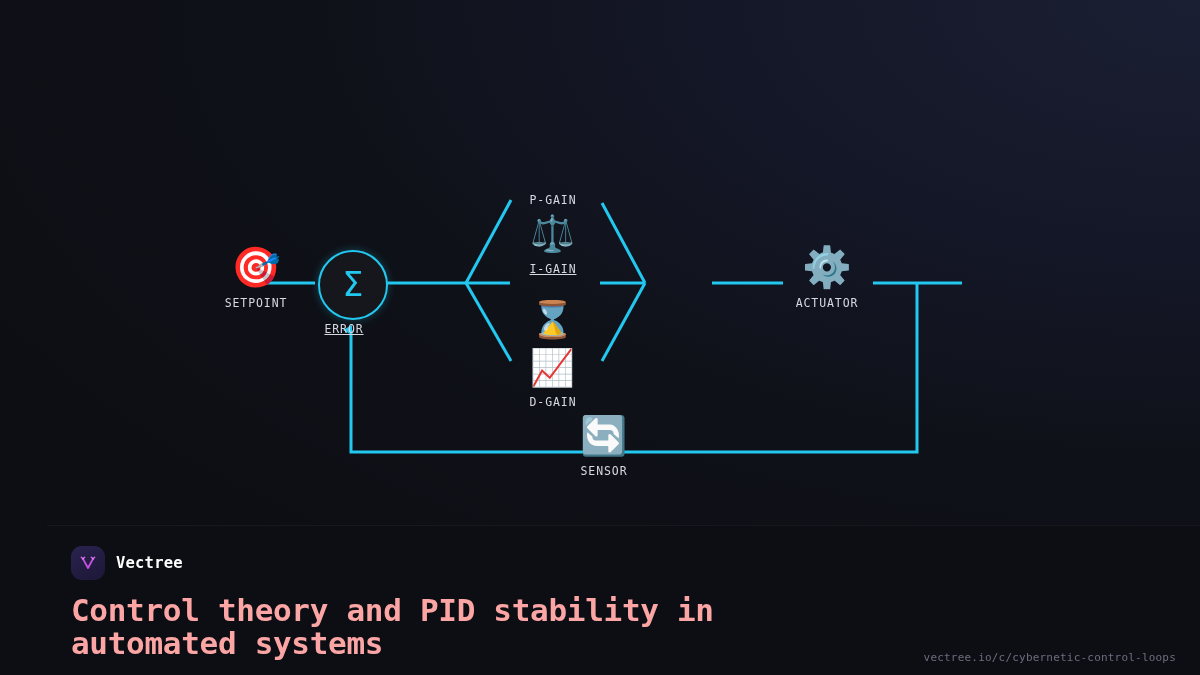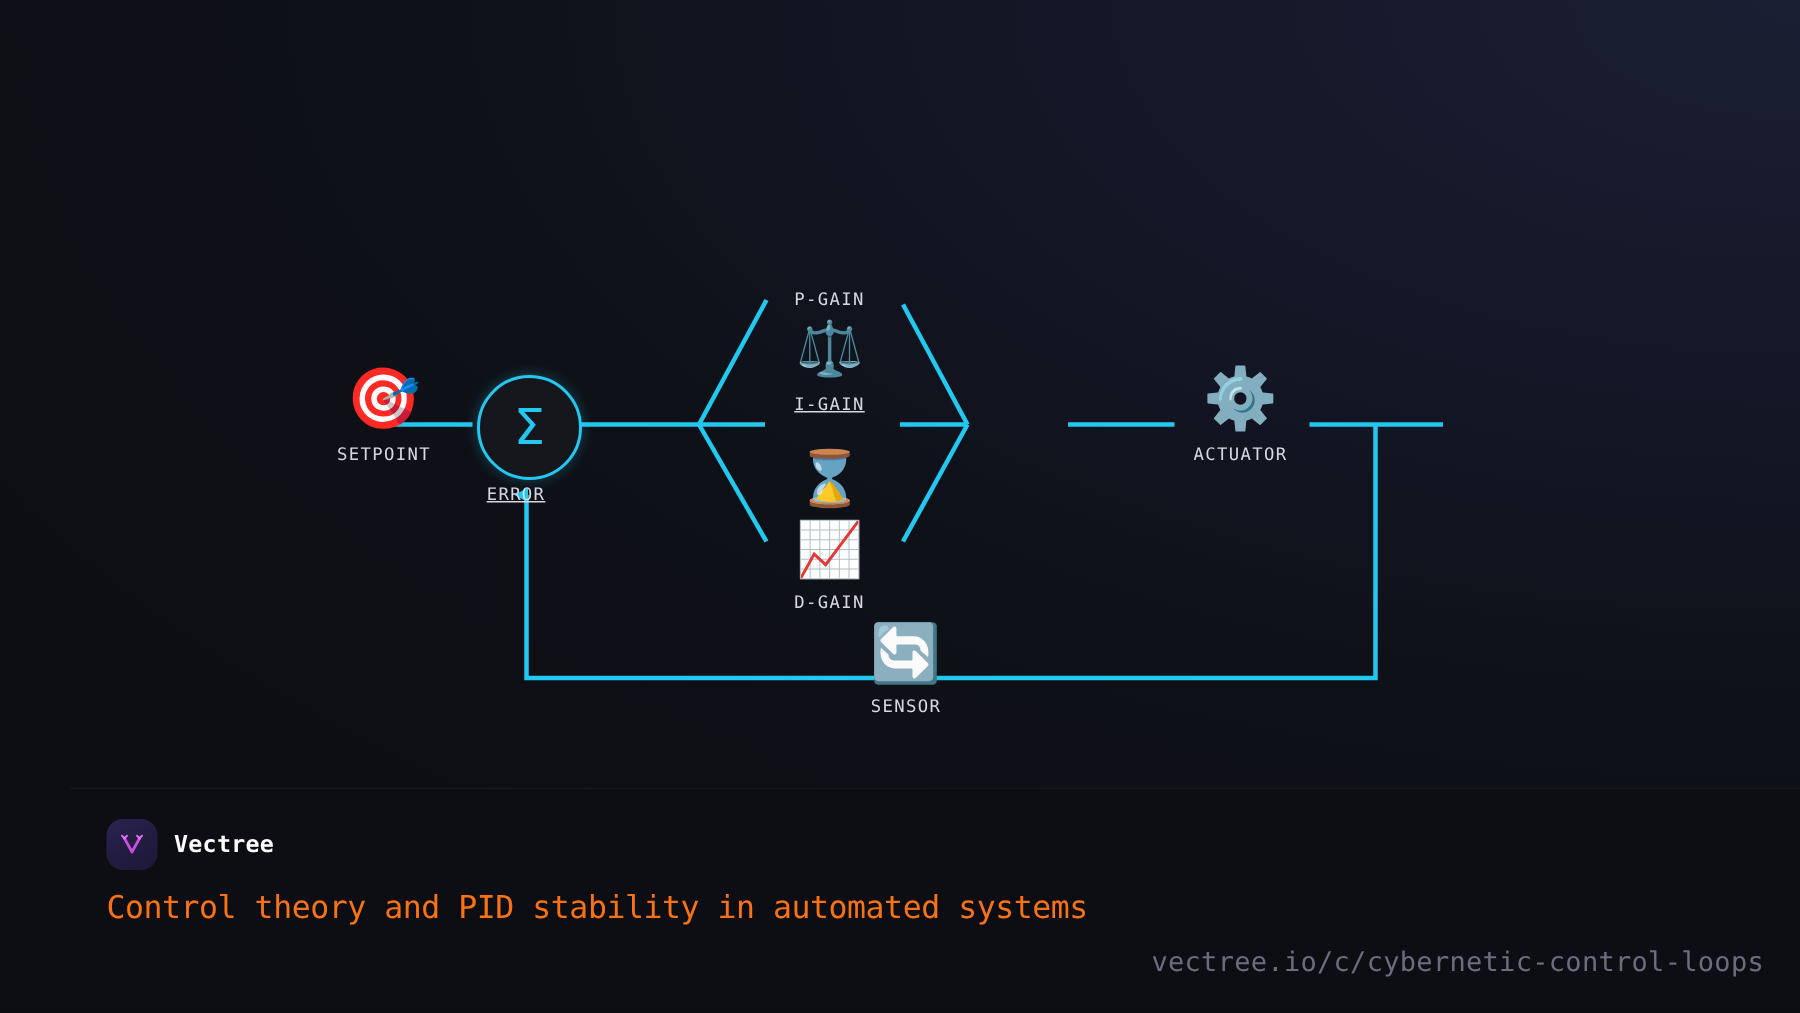--- a/index.html
+++ b/index.html
@@ -131,32 +131,32 @@
     flex: none;
   }
   .brand-name {
     font-size: 15.5px;
     font-weight: bold;
     color: #ffffff;
     letter-spacing: 0.2px;
   }
   .headline {
     margin-top: 14px;
-    font-size: 21px;
-    font-weight: normal;
+    font-size: 31px;
+    font-weight: bold;
     line-height: 1.08;
     letter-spacing: -0.3px;
-    color: #f97316;
+    color: #fca5a5;
     max-width: 800px;
   }
   .url {
     position: absolute;
     right: 24px;
-    bottom: 23px;
-    font-size: 18px;
+    bottom: 11px;
+    font-size: 11px;
     color: #6b6d7e;
     letter-spacing: 0.2px;
   }
 </style>
 </head>
 <body>
 
 <div class="canvas">
 
   <div class="diagram">

